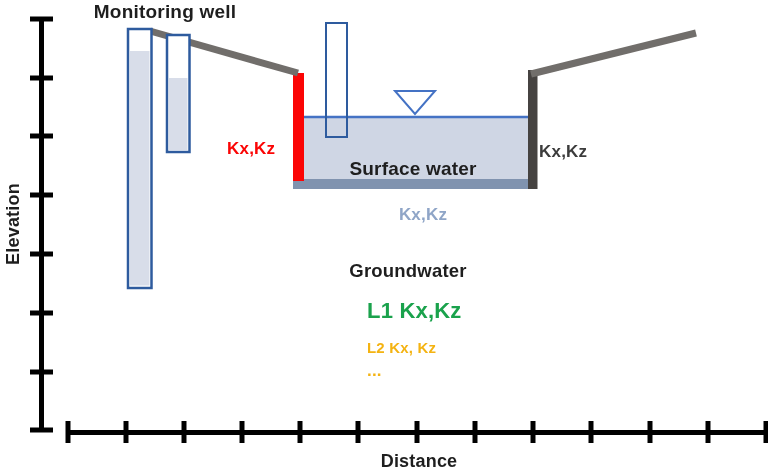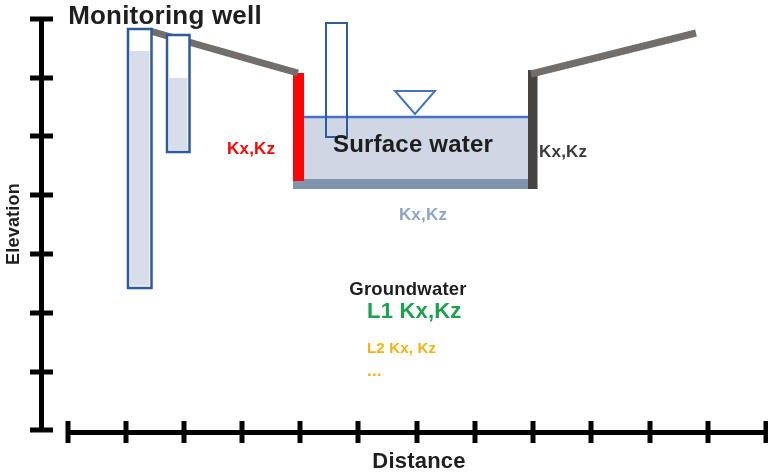--- a/index.html
+++ b/index.html
@@ -6,28 +6,28 @@
   .stage{
     position:relative;width:768px;height:472px;background:#fff;overflow:hidden;
     font-family:"Liberation Sans",sans-serif;
   }
   .stage svg{position:absolute;left:0;top:0;}
   .lbl{
     position:absolute;font-weight:700;color:#1E1E1E;
     white-space:nowrap;line-height:1;letter-spacing:.2px;
   }
   .centered{transform:translate(-50%,-50%);}
-  #lbl-monitoring-well{left:165px;top:2px;transform:translateX(-50%);font-size:26px;}
+  #lbl-monitoring-well{left:165px;top:2px;transform:translateX(-50%);font-size:19px;}
   #lbl-elevation{left:13px;top:224px;transform:translate(-50%,-50%) rotate(-90deg);font-size:18px;}
-  #lbl-distance{left:419px;top:461px;font-size:22px;}
+  #lbl-distance{left:419px;top:461px;font-size:18px;}
   #lbl-left-bank-k{left:227px;top:140px;font-size:17px;color:var(--left-bank,#FB0505);}
-  #lbl-surface-water{left:413px;top:144px;font-size:24px;}
+  #lbl-surface-water{left:413px;top:168px;font-size:19px;}
   #lbl-right-bank-k{left:539px;top:143px;font-size:17px;color:#3C3C3C;}
   #lbl-streambed-k{left:423px;top:214px;font-size:17px;color:var(--streambed-text,#8FA5C7);}
-  #lbl-groundwater{left:408px;top:271px;font-size:18.5px;margin-top:18px;}
+  #lbl-groundwater{left:408px;top:271px;font-size:18.5px;}
   #lbl-layer1-k{left:367px;top:300px;font-size:22px;color:var(--layer1-text,#1AA24C);}
   #lbl-layer2-k{left:367px;top:340px;font-size:15px;color:var(--layer2-text,#F4B312);}
   #lbl-more-layers{left:367px;top:362px;font-size:17px;color:var(--layer2-text,#F4B312);}
 </style>
 </head>
 <body>
 
 <div class="stage">
 
   <svg width="768" height="472" viewBox="0 0 768 472">

